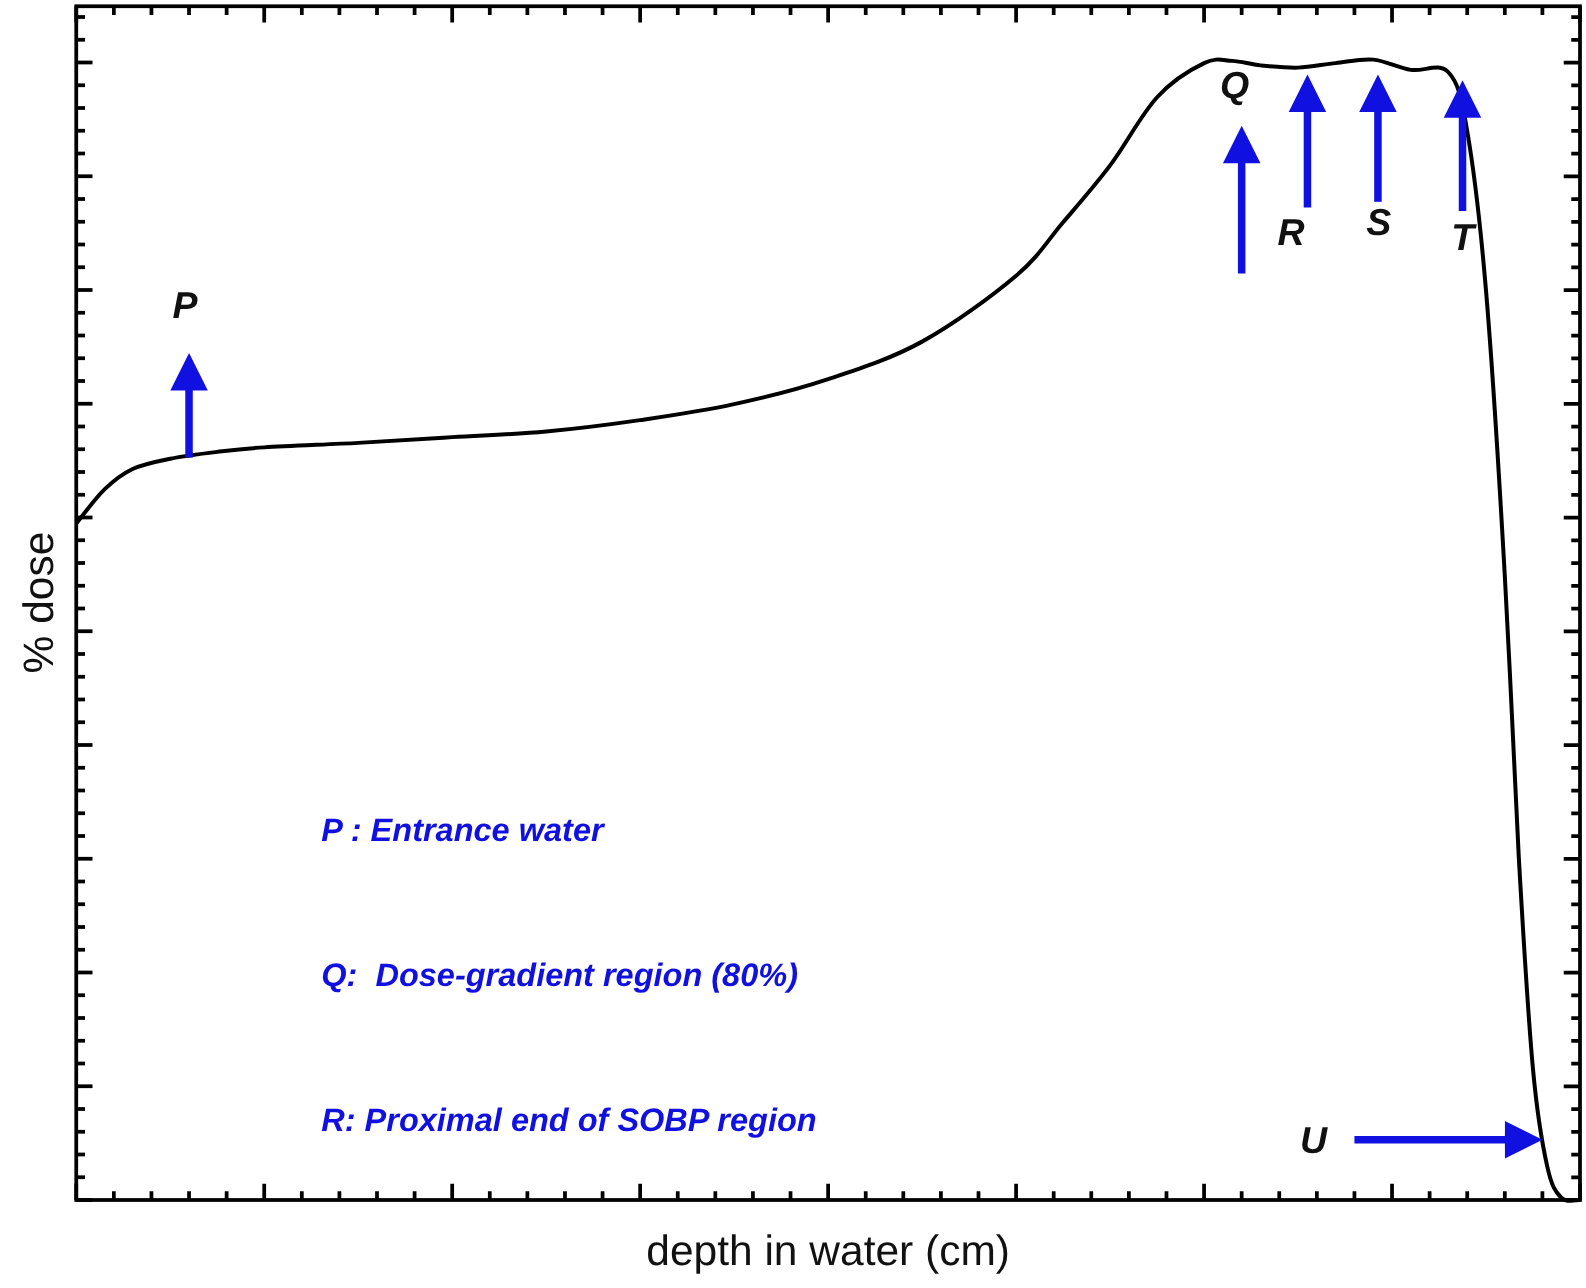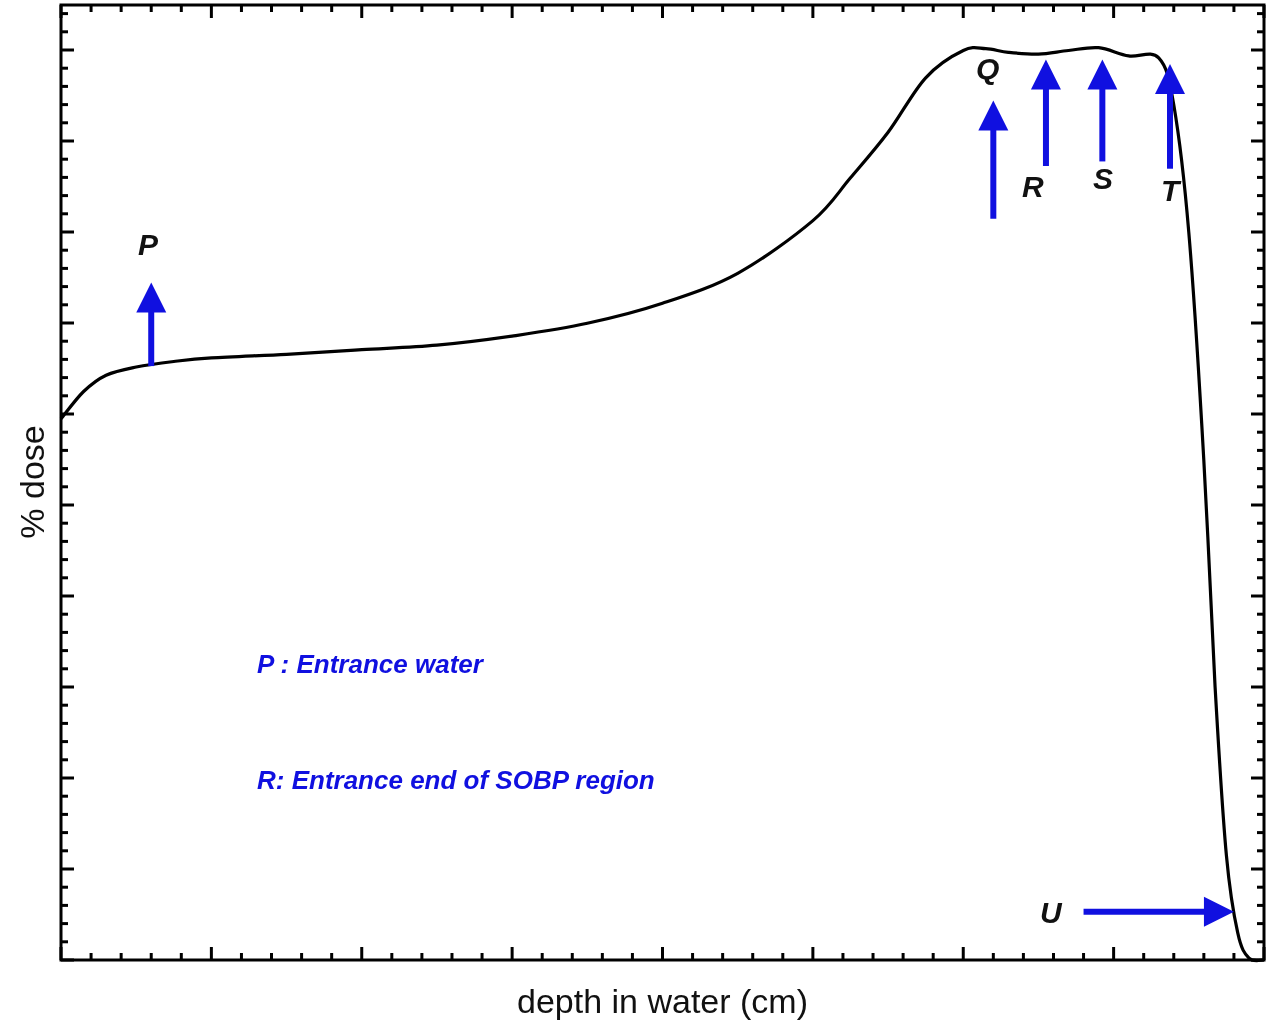--- a/index.html
+++ b/index.html
@@ -245,16 +245,17 @@
 
 <div class="pt-label" style="left:138px; top:228px;">P</div>
 <div class="pt-label" style="left:976px; top:52px;">Q</div>
 <div class="pt-label" style="left:1022px; top:170px;">R</div>
 <div class="pt-label" style="left:1093px; top:162px;">S</div>
 <div class="pt-label" style="left:1161px; top:174px;">T</div>
 <div class="pt-label" style="left:1040px; top:896px;">U</div>
 
 <div id="legend">
   <div>P : Entrance water</div>
-  <div>R: Entrance end of SOBP region</div>
+  <div>Q:  Dose-gradient region (80%)</div>
+  <div>R: Proximal end of SOBP region</div>
   
   
 </div>
 
 </body></html>

